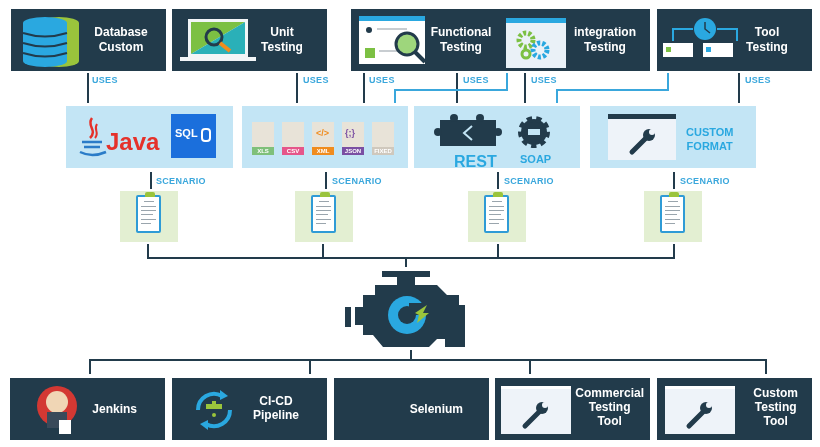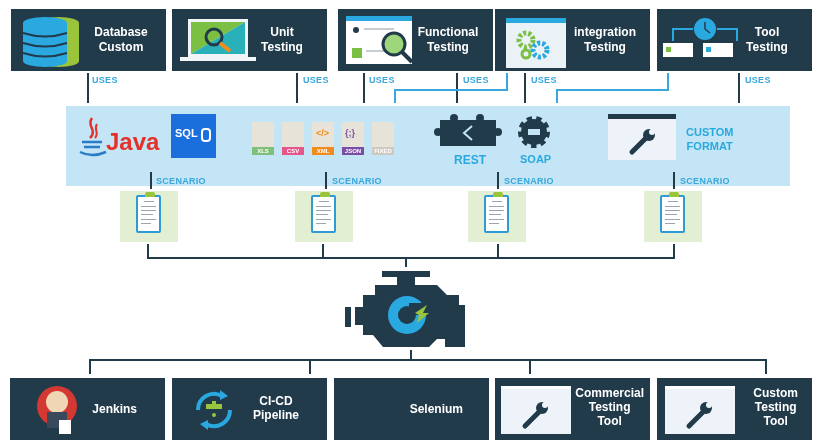--- a/index.html
+++ b/index.html
@@ -5,21 +5,21 @@
   html, body { margin:0; padding:0; }
   body { width:820px; height:447px; background:#ffffff; position:relative; overflow:hidden;
          font-family:"Liberation Sans", sans-serif; }
   .abs { position:absolute; }
   .dark { background:#223b4b; color:#ffffff; }
   .tbox { position:absolute; top:9px; width:155px; height:62px; }
   .tbox .lbl { position:absolute; right:10px; top:16px; width:70px; text-align:center;
                font-size:12px; font-weight:bold; line-height:15px; }
   .bbox { position:absolute; top:378px; width:155px; height:62px; }
   .bbox .lbl { position:absolute; right:8px; text-align:center; font-size:12px; font-weight:bold; line-height:14px; }
-  .mid { position:absolute; top:106px; height:80px; background:#c3e5f5;padding-left:34px; }
+  .mid { position:absolute; top:106px; height:62px; background:#c3e5f5; }
   .uses, .scen { position:absolute; font-size:9px; font-weight:bold; color:#3aa7dc; letter-spacing:0.3px; }
   .vl { position:absolute; width:2px; background:#223b4b; }
   .hl { position:absolute; height:2px; background:#223b4b; }
   .bvl { position:absolute; width:2px; background:#3aa7dc; }
   .bhl { position:absolute; height:2px; background:#3aa7dc; }
   .scard { position:absolute; top:191px; width:58px; height:51px; background:#e3efd2; }
   .clip { position:absolute; left:16px; top:4px; width:25px; height:38px; background:#ffffff;
           border:2px solid #2f9bd6; border-radius:2px; box-sizing:border-box; }
   .clip .tab { position:absolute; left:7px; top:-5px; width:10px; height:5px; background:#9ac43c; border-radius:2px 2px 0 0; }
   .clip .ln { position:absolute; left:3px; height:1px; background:#9aa5ad; }
@@ -63,21 +63,21 @@
     <rect x="0" y="40" width="76" height="4" fill="#f2f5f7"></rect>
     <circle cx="34" cy="20" r="8" stroke="#223b4b" stroke-width="3" fill="none"></circle>
     <line x1="40" y1="26" x2="50" y2="34" stroke="#f08c1e" stroke-width="4"></line>
   </svg>
   <div class="lbl">
       <div>Unit</div>
       <div>Testing</div>
     </div>
 </div>
 
-<div class="tbox dark" style="left:338px">
+<div class="tbox dark" style="left:351px">
   <svg class="abs" style="left:8px;top:5px" width="78" height="55">
     <rect x="0" y="2" width="66" height="48" fill="#ffffff"></rect>
       <rect x="0" y="2" width="66" height="5" fill="#2aa8e0"></rect>
     <circle cx="10" cy="16" r="3" fill="#223b4b"></circle>
       <rect x="18" y="14" width="30" height="2" fill="#c8cdd1"></rect>
     <rect x="6" y="34" width="10" height="10" fill="#7cc043"></rect>
       <rect x="20" y="36" width="20" height="2" fill="#c8cdd1"></rect>
     <circle cx="48" cy="30" r="11" fill="#9ed67c" stroke="#223b4b" stroke-width="3"></circle>
     <line x1="56" y1="38" x2="66" y2="48" stroke="#223b4b" stroke-width="4"></line>
   </svg>
@@ -175,21 +175,21 @@
     <circle cx="20" cy="6" r="4" fill="#223b4b"></circle>
       <circle cx="46" cy="6" r="4" fill="#223b4b"></circle>
     <circle cx="4" cy="20" r="4" fill="#223b4b"></circle>
       <circle cx="64" cy="20" r="4" fill="#223b4b"></circle>
     <path d="M38 14 L30 21 L38 28" stroke="#c3e5f5" stroke-width="2" fill="none"></path>
   </svg>
   <svg class="abs" style="left:102px;top:8px" width="36" height="36">
     <circle cx="18" cy="18" r="13" fill="#223b4b" stroke="#223b4b" stroke-width="6" stroke-dasharray="5 4"></circle>
     <rect x="12" y="15" width="12" height="6" fill="#c3e5f5"></rect>
   </svg>
-  <div class="abs" style="left:40px;top:47px;font-size:12px;font-weight:bold;color:#2aa8e0">REST</div>
+  <div class="abs" style="left:40px;top:47px;font-size:16px;font-weight:bold;color:#2aa8e0">REST</div>
   <div class="abs" style="left:106px;top:47px;font-size:11px;font-weight:bold;color:#2aa8e0">SOAP</div>
 </div>
 
 <div class="mid" style="left:590px;width:166px">
   <div class="scrwin" style="left:18px;top:8px;width:68px;height:46px">
     <div class="bar"></div>
     <svg class="abs" style="left:20px;top:12px" width="30" height="30">
       <path d="M4 26 L18 12" stroke="#223b4b" stroke-width="5" stroke-linecap="round"></path>
       <circle cx="21" cy="9" r="6" fill="#223b4b"></circle>
         <circle cx="24" cy="6" r="3" fill="#eef3f9"></circle>

